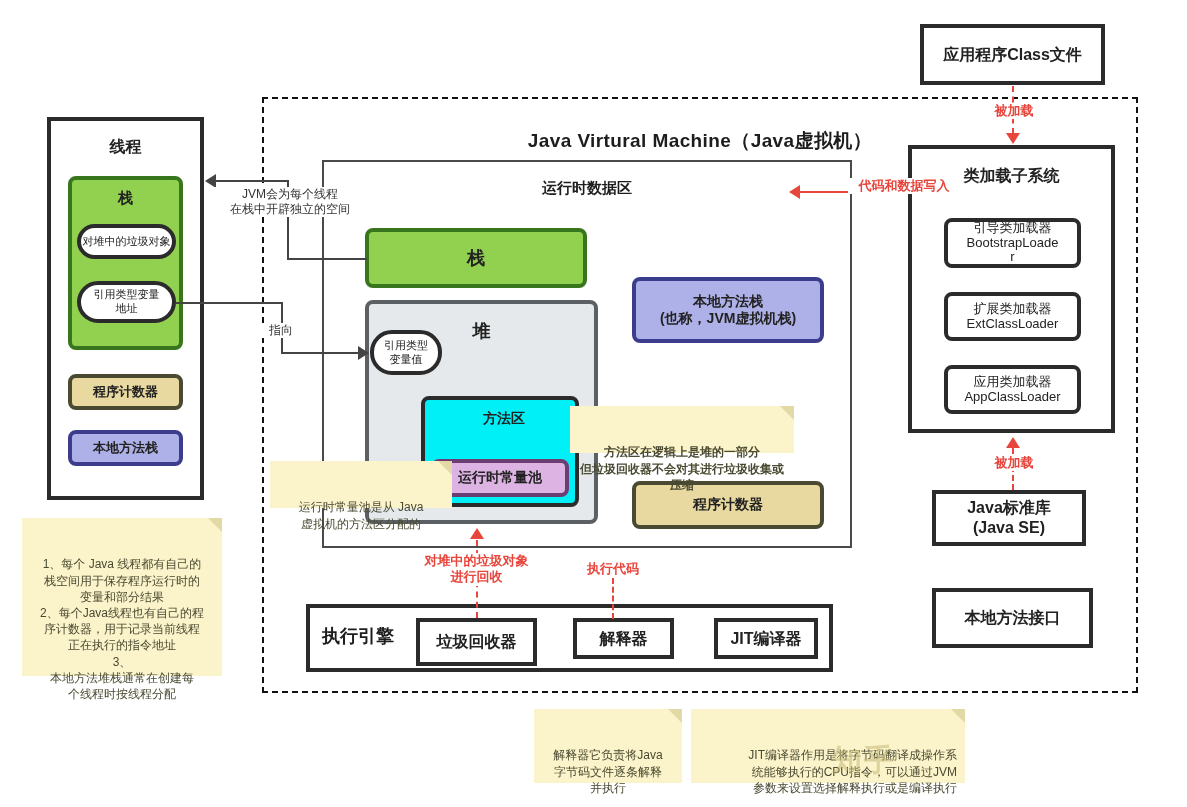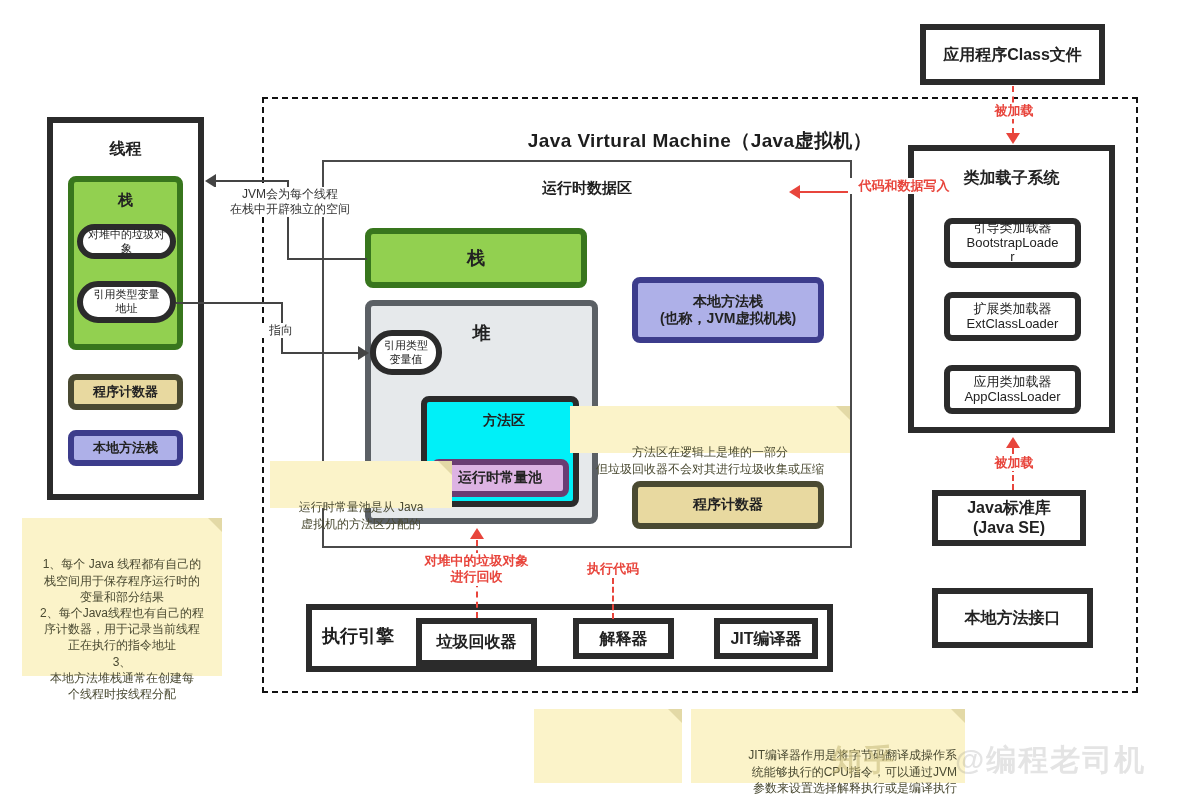--- a/index.html
+++ b/index.html
@@ -15,21 +15,21 @@
     position: relative;
     width: 1187px;
     height: 807px;
     background: #ffffff;
     overflow: hidden;
   }
   .abs { position: absolute; box-sizing: border-box; }
 
   
   .box {
-    border: 6px solid #eab308;
+    border: 4px solid #eab308;
     background: #ffffff;
     display: flex;
     align-items: center;
     justify-content: center;
     text-align: center;
     line-height: 1.25;
   }
   .box.round { border-radius: 8px; }
   .box.pill  { border-radius: 22px; }
   .bold { font-weight: bold; }
@@ -185,39 +185,42 @@
   <div class="abs box round c-cyan" style="left:421px; top:396px; width:158px; height:111px; display:block;">
     <div class="blk-label" style="top:10px; font-size:14px;margin-left:8px;"><span>方法区</span></div>
   </div>
   <div class="abs box round c-purple bold" style="left:431px; top:459px; width:138px; height:38px; font-size:14px;">运行时常量池</div>
 
   <div class="abs box round c-blue bold" style="left:632px; top:277px; width:192px; height:66px; font-size:14px; white-space:pre-line;">本地方法栈
 (也称，JVM虚拟机栈)</div>
 
   <div class="abs box round c-tan bold" style="left:632px; top:481px; width:192px; height:48px; font-size:14px;">程序计数器</div>
 
-  <div class="note" style="left:570px; top:406px; width:280px; height:47px; white-space:pre-line;">
+  <div class="note" style="left:570px; top:406px; width:224px; height:47px; white-space:pre-line;font-weight:bold;">
     <span class="fold"></span>
     <span>方法区在逻辑上是堆的一部分
 但垃圾回收器不会对其进行垃圾收集或压缩</span>
   </div>
   <div class="note" style="left:270px; top:461px; width:182px; height:47px; white-space:pre-line;">
     <span class="fold"></span>
     <span>运行时常量池是从 Java
 虚拟机的方法区分配的</span>
   </div>
 
   <div class="abs box c-white" style="left:306px; top:604px; width:527px; height:68px; display:block;"></div>
   <div class="abs bold" style="left:322px; top:624px; font-size:18px; color:#1d1d1d;">执行引擎</div>
   <div class="abs box c-white bold" style="left:416px; top:618px; width:121px; height:48px; font-size:16px;">垃圾回收器</div>
   <div class="abs box c-white bold" style="left:573px; top:618px; width:101px; height:41px; font-size:16px;">解释器</div>
   <div class="abs box c-white bold" style="left:714px; top:618px; width:104px; height:41px; font-size:16px;">JIT编译器</div>
 
   <div class="note" style="left:534px; top:709px; width:148px; height:74px; white-space:pre-line;">
     <span class="fold"></span>
+    <span>解释器它负责将Java
+字节码文件逐条解释
+并执行</span>
   </div>
   <div class="note" style="left:691px; top:709px; width:274px; height:74px; white-space:pre-line; text-align:right;">
     <span class="fold"></span>
     <span>JIT编译器作用是将字节码翻译成操作系
 统能够执行的CPU指令，可以通过JVM
 参数来设置选择解释执行或是编译执行</span>
   </div>
 
   <div class="abs box c-white bold" style="left:920px; top:24px; width:185px; height:61px; font-size:16px;">应用程序Class文件</div>
 
@@ -265,15 +268,14 @@
   <div class="ln-v reddash" style="left:476px; top:540px; height:78px;"></div>
   <div class="arw up red" style="left:470px; top:528px;"></div>
   <div class="edge-lbl red" style="left:411px; top:553px; width:131px; white-space:pre-line;">对堆中的垃圾对象
 进行回收</div>
 
   <div class="ln-v reddash" style="left:612px; top:578px; height:41px;"></div>
   <div class="arw up red" style="left:606px; top:565px;"></div>
   <div class="edge-lbl red" style="left:556px; top:561px; width:114px;">执行代码</div>
 
   <div class="watermark wm-zhihu" style="left:832px; top:740px;">知乎</div>
-  <div class="watermark" style="left:955px; top:740px;">@编程老司机</div>
 
 </div>
 
 </body></html>

